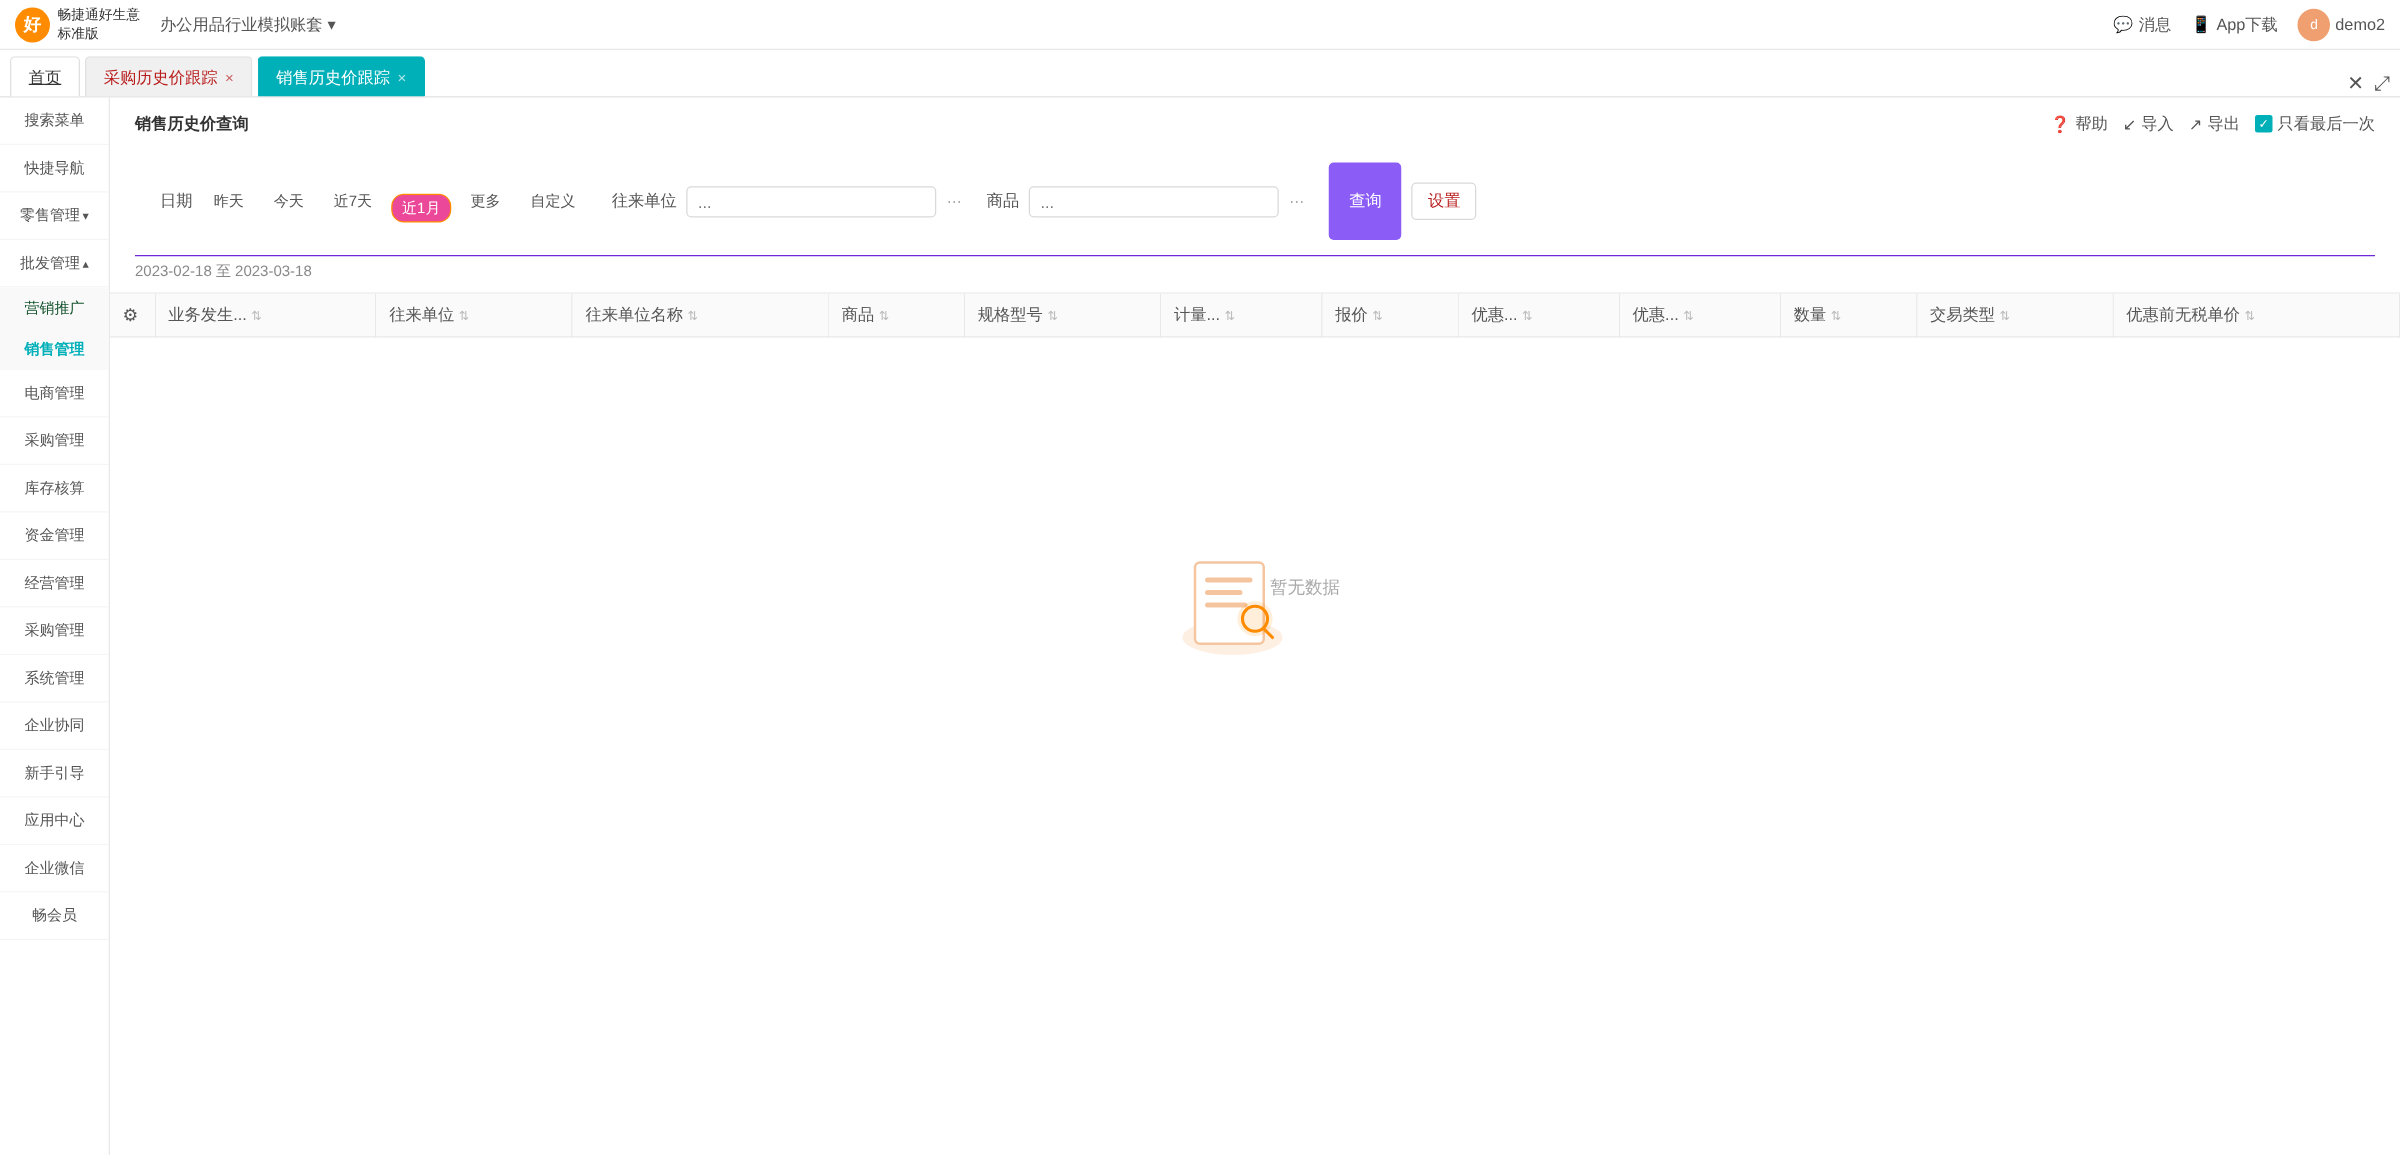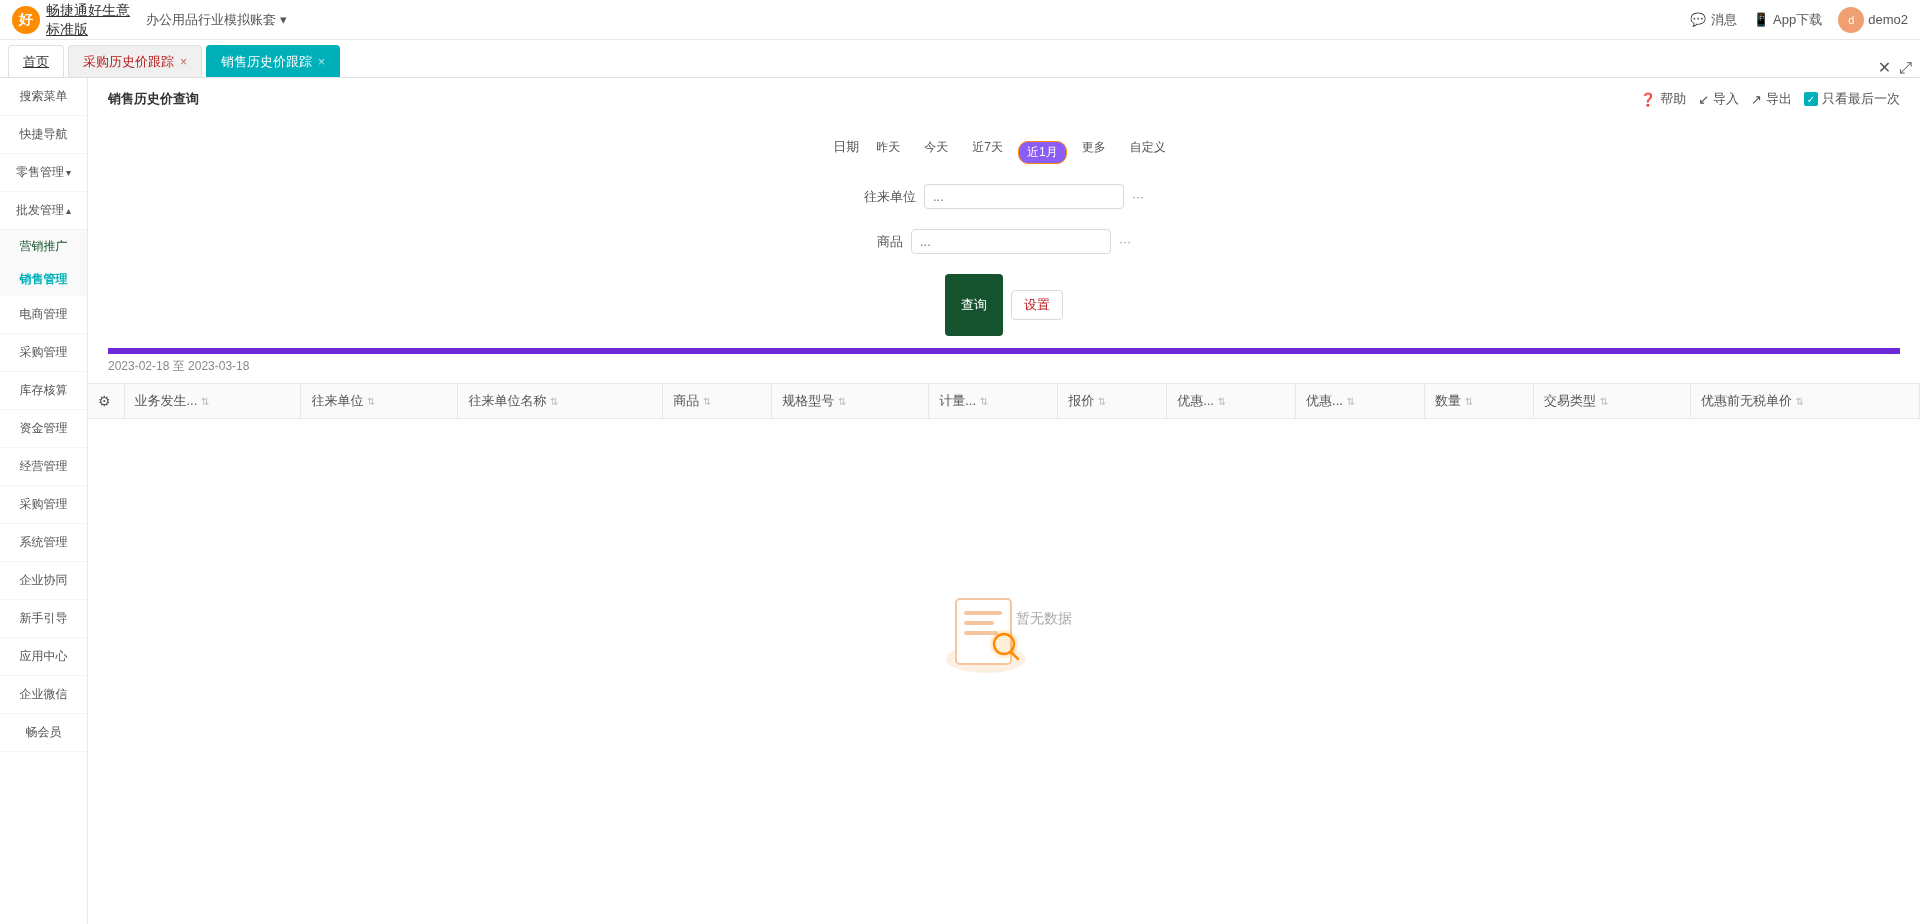--- a/index.html
+++ b/index.html
@@ -3,21 +3,21 @@
   <meta charset="utf-8">
   <style>
     * { margin: 0; padding: 0; box-sizing: border-box; }
     body { font-family: 'Microsoft YaHei', sans-serif; font-size: 13px; background: #f5f5f5; display: flex; flex-direction: column; height: 924px; overflow: hidden; }
 
     
     .topbar { height: 40px; background: #fff; border-bottom: 1px solid #e8e8e8; display: flex; align-items: center; padding: 0 12px; justify-content: space-between; z-index: 100; }
     .topbar-left { display: flex; align-items: center; gap: 8px; }
     .logo-area { display: flex; align-items: center; gap: 6px; }
     .logo-icon { width: 28px; height: 28px; background: #ff8c00; border-radius: 50%; display: flex; align-items: center; justify-content: center; color: #fff; font-size: 14px; font-weight: bold; }
-    .logo-text { font-size: 14px; color: #333; line-height: 1.3; text-decoration: underline; }
+    .logo-text { font-size: 11px; color: #333; line-height: 1.3; }
     .app-selector { display: flex; align-items: center; gap: 4px; color: #555; font-size: 13px; cursor: pointer; padding: 4px 8px; border-radius: 4px; }
     .topbar-right { display: flex; align-items: center; gap: 16px; color: #555; font-size: 13px; }
     .topbar-right-item { display: flex; align-items: center; gap: 4px; cursor: pointer; }
     .avatar { width: 26px; height: 26px; border-radius: 50%; background: #f0a070; display: flex; align-items: center; justify-content: center; color: #fff; font-size: 11px; }
 
     
     .tabbar { height: 38px; background: #fff; border-bottom: 1px solid #e0e0e0; display: flex; align-items: flex-end; padding: 0 8px; }
     .tab { height: 32px; padding: 0 14px; display: flex; align-items: center; gap: 6px; cursor: pointer; border-radius: 4px 4px 0 0; font-size: 13px; color: #b91c1c; background: #f0f0f0; margin-right: 4px; border: 1px solid #e0e0e0; border-bottom: none; }
     .tab.home { background: #fff; color: #333; text-decoration: underline; }
     .tab.active { background: #00b0b9; color: #fff; border-color: #00b0b9; }
@@ -41,29 +41,29 @@
     .page-content { flex: 1; display: flex; flex-direction: column; overflow: hidden; }
     .page-header { background: #fff; padding: 12px 20px 0 20px; border-bottom: 1px solid #e8e8e8; }
     .page-title-row { display: flex; align-items: center; justify-content: space-between; padding-bottom: 10px; }
     .page-title { font-size: 13px; font-weight: bold; color: #333; }
     .page-actions { display: flex; align-items: center; gap: 12px; font-size: 13px; color: #555; }
     .page-action-item { display: flex; align-items: center; gap: 4px; cursor: pointer; }
     .checkbox-label { display: flex; align-items: center; gap: 4px; cursor: pointer; }
     .checkbox-checked { width: 14px; height: 14px; background: #00b0b9; border-radius: 2px; display: flex; align-items: center; justify-content: center; color: #fff; font-size: 10px; }
 
     
-    .filter-bar { padding: 12px 20px; background: #fff; border-bottom: 6px solid #6d28d9; display: flex; align-items: center; gap: 20px; flex-wrap: wrap; flex-direction: column; }
+    .filter-bar { padding: 12px 20px; background: #fff; border-bottom: 1px solid #6d28d9; display: flex; align-items: center; gap: 20px; flex-wrap: wrap; }
     .filter-group { display: flex; align-items: center; gap: 8px; }
     .filter-label { color: #555; font-size: 13px; white-space: nowrap; }
     .date-options { display: flex; gap: 6px; align-items: center; }
     .date-btn { padding: 2px 8px; border-radius: 3px; cursor: pointer; font-size: 12px; color: #555; border: 1px solid transparent; }
-    .date-btn.active { background: #8b5cf6; color: #fff; border-radius: 10px; border-color: #ff8c00; margin-top: 11px; }
+    .date-btn.active { background: #ec4899; color: #fff; border-radius: 10px; border-color: #ff8c00; margin-top: 11px; }
     .filter-input { border: 1px solid #d9d9d9; border-radius: 4px; padding: 4px 8px; font-size: 13px; width: 180px; outline: none; }
     .filter-more-btn { color: #888; font-size: 12px; cursor: pointer; }
-    .query-btn { background: #14532d; color: #fff; border: none; border-radius: 4px; padding: 22px 16px; cursor: pointer; font-size: 13px; }
+    .query-btn { background: #8b5cf6; color: #fff; border: none; border-radius: 4px; padding: 22px 16px; cursor: pointer; font-size: 13px; }
     .settings-btn { background: #fff; color: #b91c1c; border: 1px solid #d9d9d9; border-radius: 4px; padding: 5px 12px; cursor: pointer; font-size: 13px; }
 
     
     .table-container { flex: 1; overflow: auto; background: #fff; margin: 0; }
     .data-table { width: 100%; border-collapse: collapse; font-size: 13px; }
     .data-table th { background: #fafafa; border-bottom: 1px solid #e8e8e8; border-right: 1px solid #e8e8e8; padding: 8px 10px; color: #555; font-weight: normal; text-align: left; white-space: nowrap; user-select: none; cursor: pointer; position: sticky; top: 0; z-index: 10; }
     .data-table th .sort-icon { font-size: 10px; color: #bbb; }
     .settings-col { width: 36px; text-align: center; }
     .settings-col-icon { cursor: pointer; color: #555; font-size: 14px; }
 

